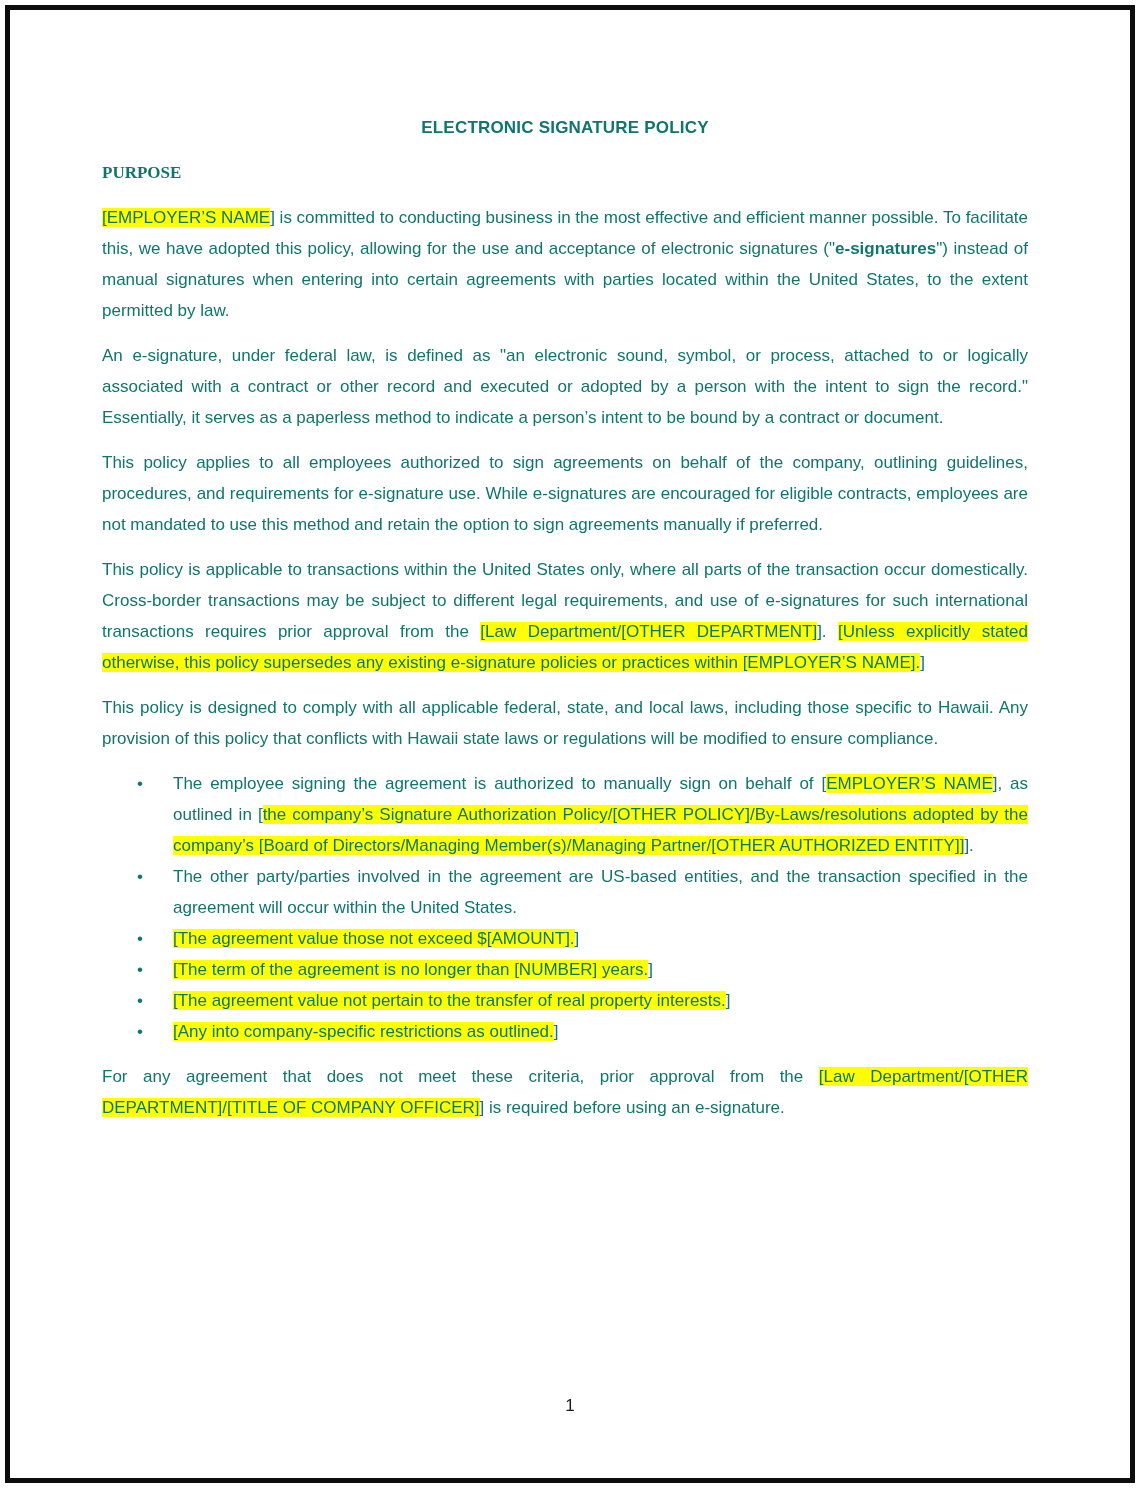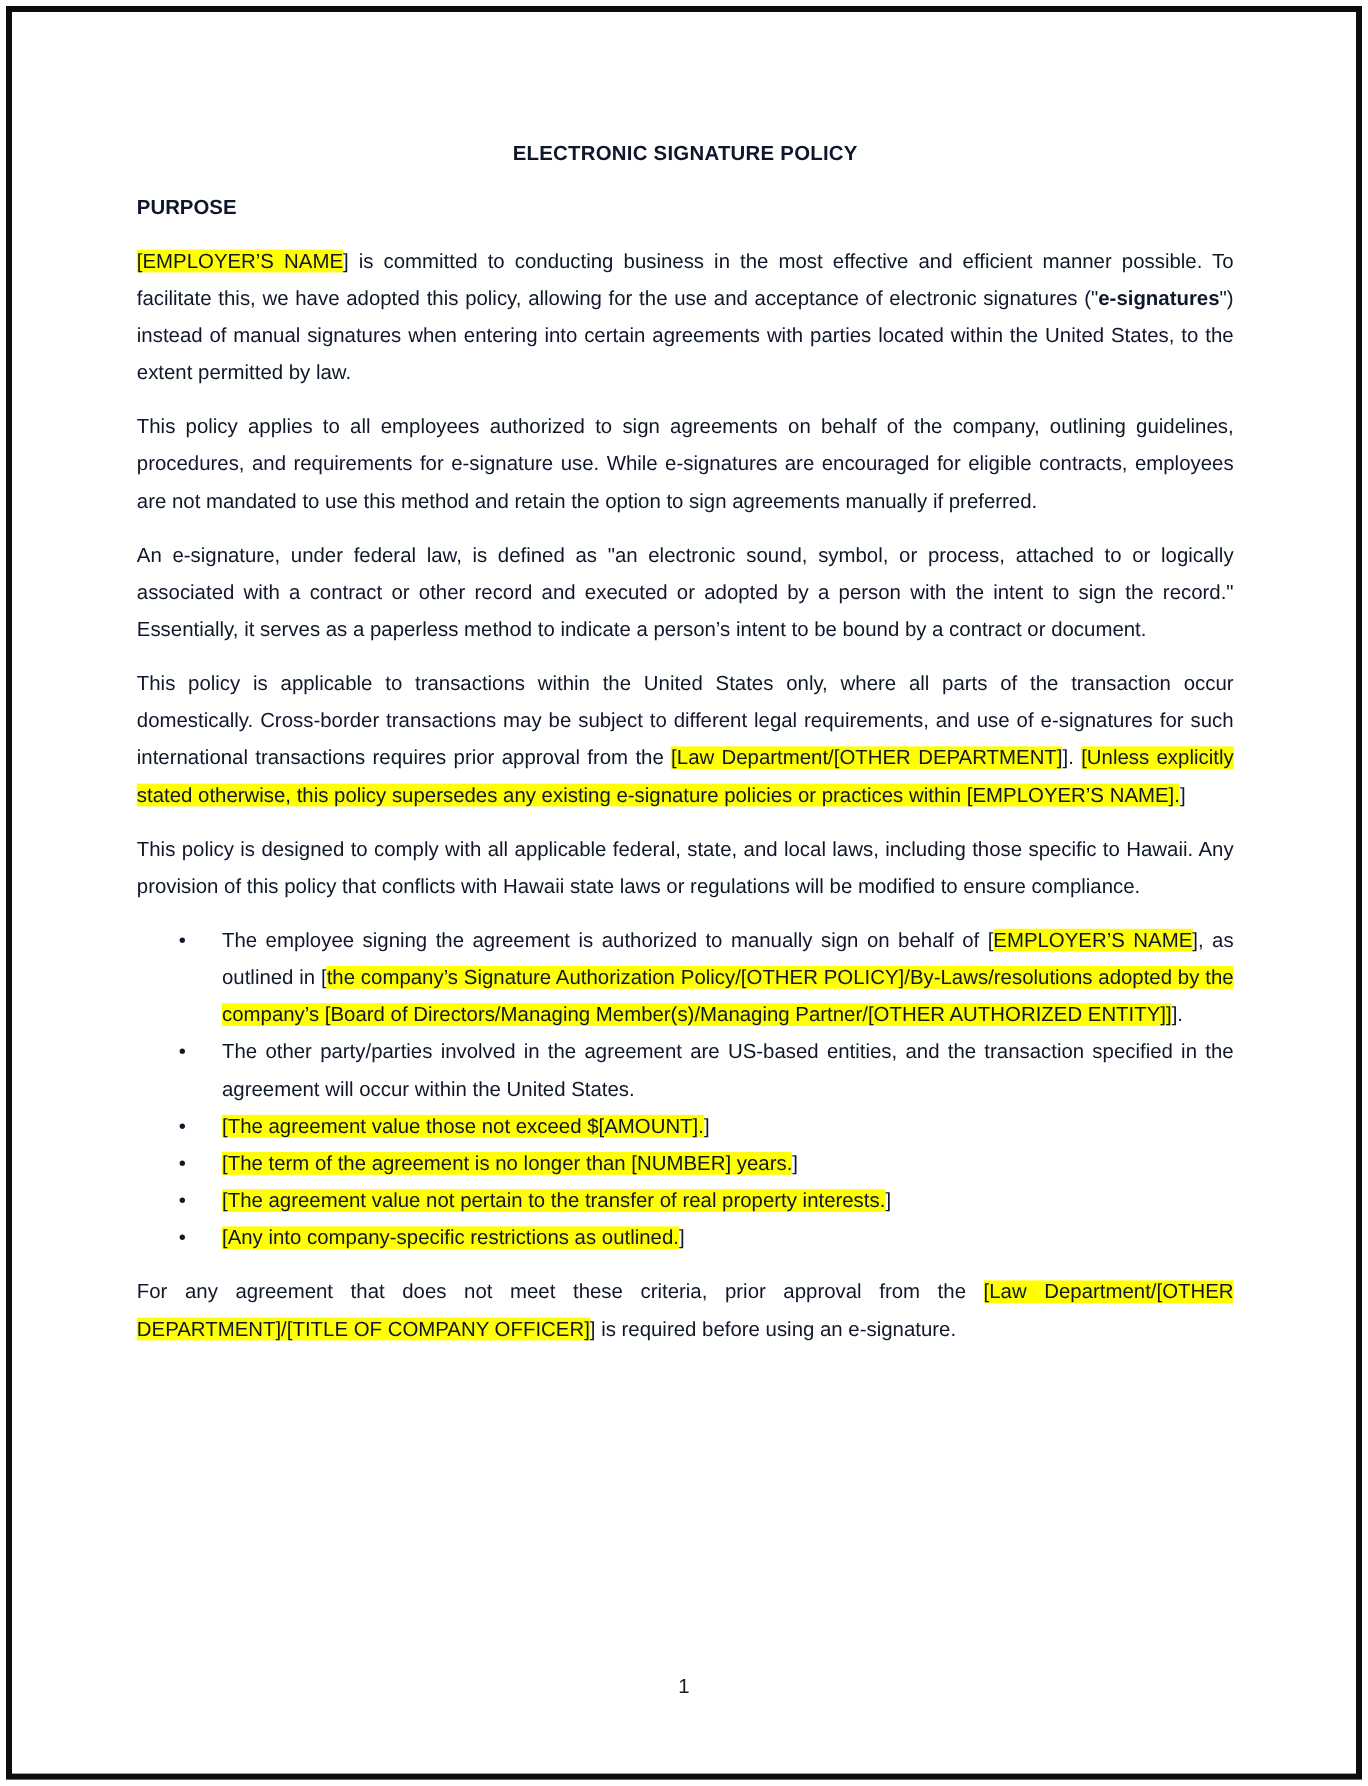--- a/index.html
+++ b/index.html
@@ -7,32 +7,32 @@
     width: 1140px; height: 1488px; position: relative;
     background: #ffffff;
     font-family: "Liberation Sans", sans-serif;
   }
   .page {
     position: absolute; inset: 5px;
     border: 5px solid #0d0d0d;
     background: #ffffff;
   }
   .content {
-    position: absolute; left: 104px; right: 102px; top: 102px;
-    color: #0f172a;
+    position: absolute; left: 92px; right: 102px; top: 102px;
+    color: #0f766e;
     font-size: 17px;
     line-height: 31px;
   }
   .title {
     text-align: center; font-weight: bold;
     margin: 0 0 14px 0;
     letter-spacing: 0.2px;
   }
   .h {
-    font-weight: bold; margin: 0 0 14px 0;
+    font-weight: bold; margin: 0 0 14px 0; font-family: Liberation Serif, serif;
   }
   p.para { margin: 12px 0 14px 0; text-align: justify; }
   ul.bullets {
     margin: 0 0 14px 0; padding: 0 0 0 71px;
     list-style: none;
   }
   ul.bullets li { position: relative; text-align: justify; }
   ul.bullets li .marker {
     position: absolute; left: -36px; top: 0;
     font-size: 17px;
@@ -46,22 +46,22 @@
 </style>
 </head>
 <body>
 
 <div class="page">
   <div class="content">
     <div class="title">ELECTRONIC SIGNATURE POLICY</div>
     <div id="blocks">
         <div class="h">PURPOSE</div>
         <p class="para"><span class="hl">[EMPLOYER’S NAME</span><span>] is committed to conducting business in the most effective and efficient manner possible. To facilitate this, we have adopted this policy, allowing for the use and acceptance of electronic signatures ("</span><span class="b">e-signatures</span><span>") instead of manual signatures when entering into certain agreements with parties located within the United States, to the extent permitted by law.</span></p>
+        <p class="para"><span>An e-signature, under federal law, is defined as "an electronic sound, symbol, or process, attached to or logically associated with a contract or other record and executed or adopted by a person with the intent to sign the record." Essentially, it serves as a paperless method to indicate a person’s intent to be bound by a contract or document.</span></p>
         <p class="para"><span>This policy applies to all employees authorized to sign agreements on behalf of the company, outlining guidelines, procedures, and requirements for e-signature use. While e-signatures are encouraged for eligible contracts, employees are not mandated to use this method and retain the option to sign agreements manually if preferred.</span></p>
-        <p class="para"><span>An e-signature, under federal law, is defined as "an electronic sound, symbol, or process, attached to or logically associated with a contract or other record and executed or adopted by a person with the intent to sign the record." Essentially, it serves as a paperless method to indicate a person’s intent to be bound by a contract or document.</span></p>
         <p class="para"><span>This policy is applicable to transactions within the United States only, where all parts of the transaction occur domestically. Cross-border transactions may be subject to different legal requirements, and use of e-signatures for such international transactions requires prior approval from the </span><span class="hl">[Law Department/[OTHER DEPARTMENT]</span><span>]. </span><span class="hl">[Unless explicitly stated otherwise, this policy supersedes any existing e-signature policies or practices within [EMPLOYER’S NAME].</span><span>]</span></p>
         <p class="para"><span>This policy is designed to comply with all applicable federal, state, and local laws, including those specific to Hawaii. Any provision of this policy that conflicts with Hawaii state laws or regulations will be modified to ensure compliance.</span></p>
         <ul class="bullets">
           <li><span class="marker">•</span><span>The employee signing the agreement is authorized to manually sign on behalf of [</span><span class="hl">EMPLOYER’S NAME</span><span>], as outlined in [</span><span class="hl">the company’s Signature Authorization Policy/[OTHER POLICY]/By-Laws/resolutions adopted by the company’s [Board of Directors/Managing Member(s)/Managing Partner/[OTHER AUTHORIZED ENTITY]]</span><span>].</span></li>
           <li><span class="marker">•</span><span>The other party/parties involved in the agreement are US-based entities, and the transaction specified in the agreement will occur within the United States.</span></li>
           <li><span class="marker">•</span><span class="hl">[The agreement value those not exceed $[AMOUNT].</span><span>]</span></li>
           <li><span class="marker">•</span><span class="hl">[The term of the agreement is no longer than [NUMBER] years.</span><span>]</span></li>
           <li><span class="marker">•</span><span class="hl">[The agreement value not pertain to the transfer of real property interests.</span><span>]</span></li>
           <li><span class="marker">•</span><span class="hl">[Any into company-specific restrictions as outlined.</span><span>]</span></li>
         </ul>

